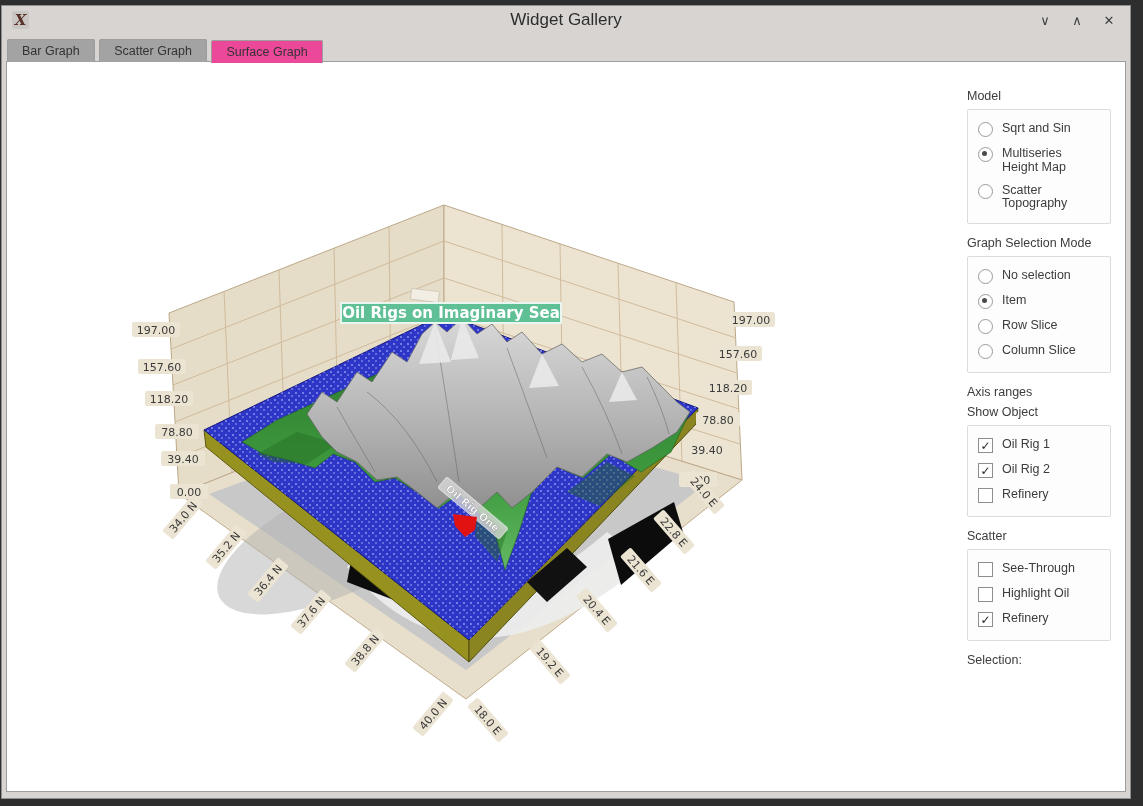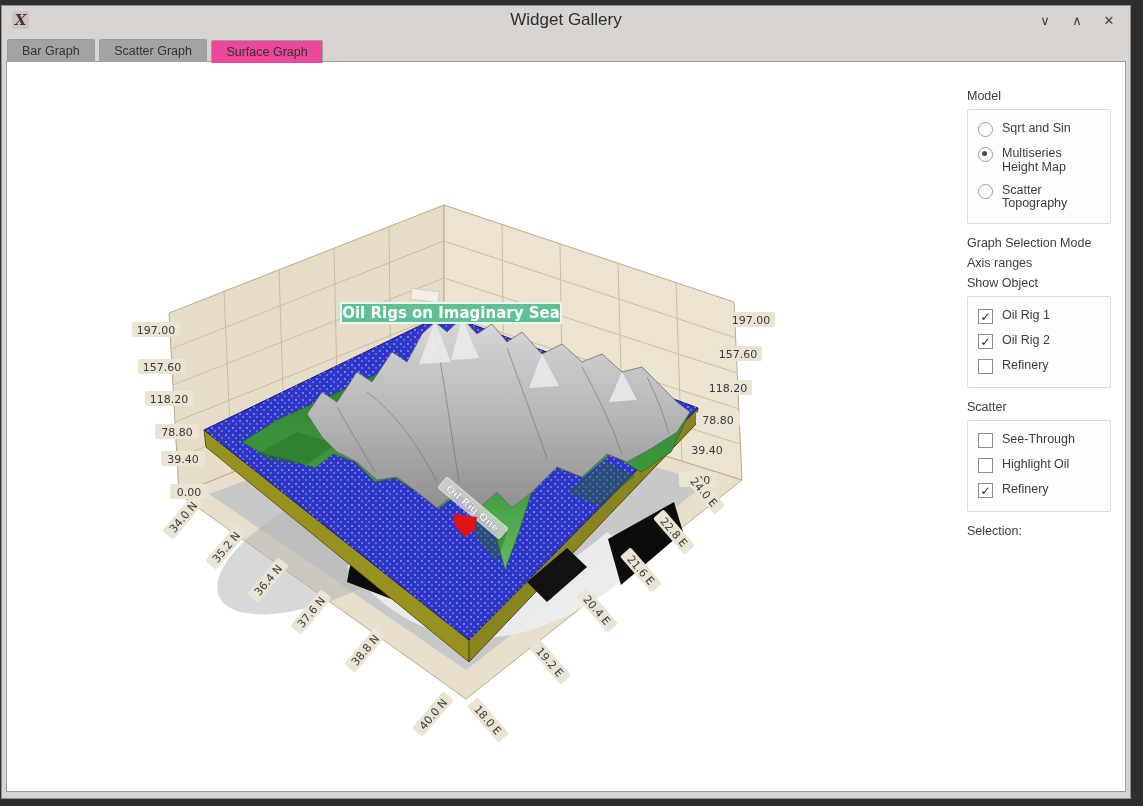--- a/index.html
+++ b/index.html
@@ -311,20 +311,38 @@
           <span class="radio sel"></span>
           <span class="lbl" style="max-width:86px">Multiseries Height Map</span>
         </div>
         <div class="row">
           <span class="radio"></span>
           <span class="lbl" style="max-width:86px">Scatter Topography</span>
         </div>
       </div>
 
       <div class="sec-title">Graph Selection Mode</div>
+      <div class="groupbox">
+        <div class="row">
+          <span class="radio"></span>
+          <span class="lbl">No selection</span>
+        </div>
+        <div class="row">
+          <span class="radio sel"></span>
+          <span class="lbl">Item</span>
+        </div>
+        <div class="row">
+          <span class="radio"></span>
+          <span class="lbl">Row Slice</span>
+        </div>
+        <div class="row">
+          <span class="radio"></span>
+          <span class="lbl">Column Slice</span>
+        </div>
+      </div>
 
       <div class="sec-title">Axis ranges</div>
 
       <div class="sec-title">Show Object</div>
       <div class="groupbox">
         <div class="row">
           <span class="cb">✓</span>
           <span class="lbl">Oil Rig 1</span>
         </div>
         <div class="row">

